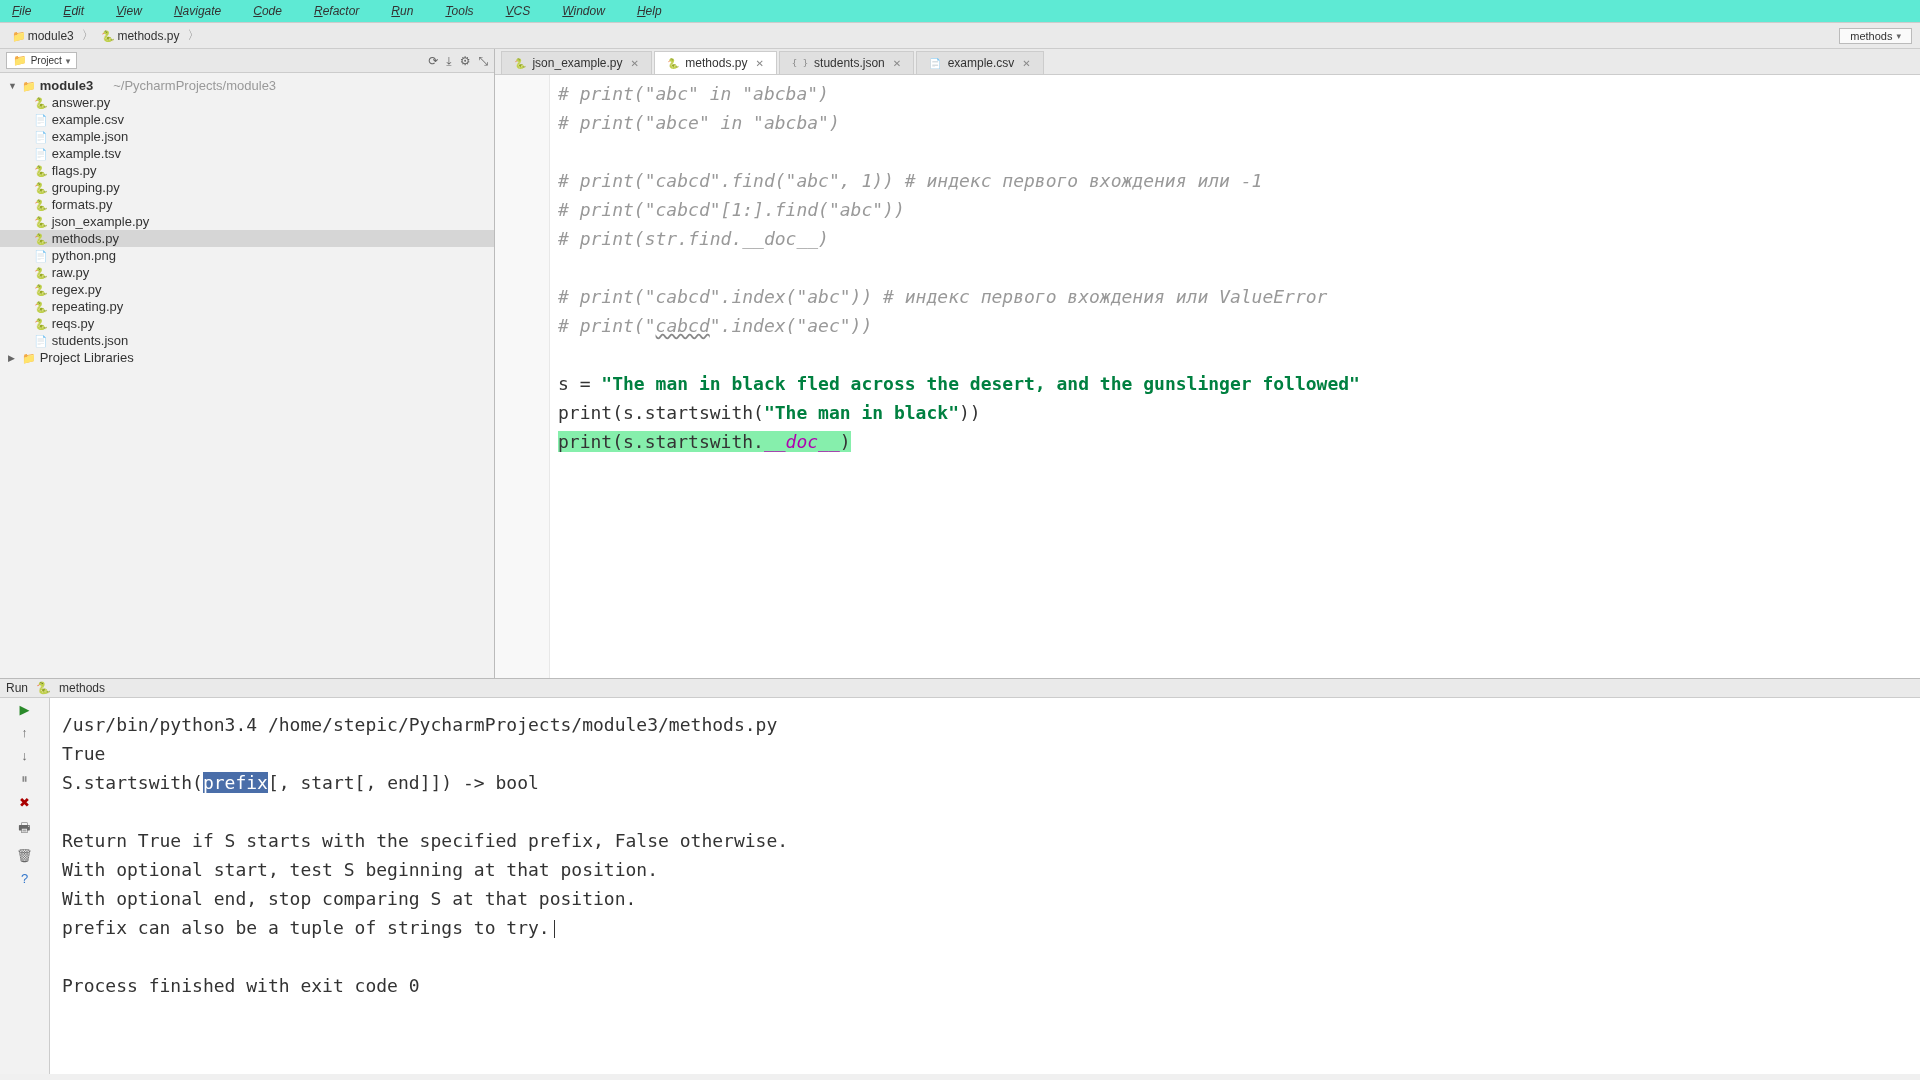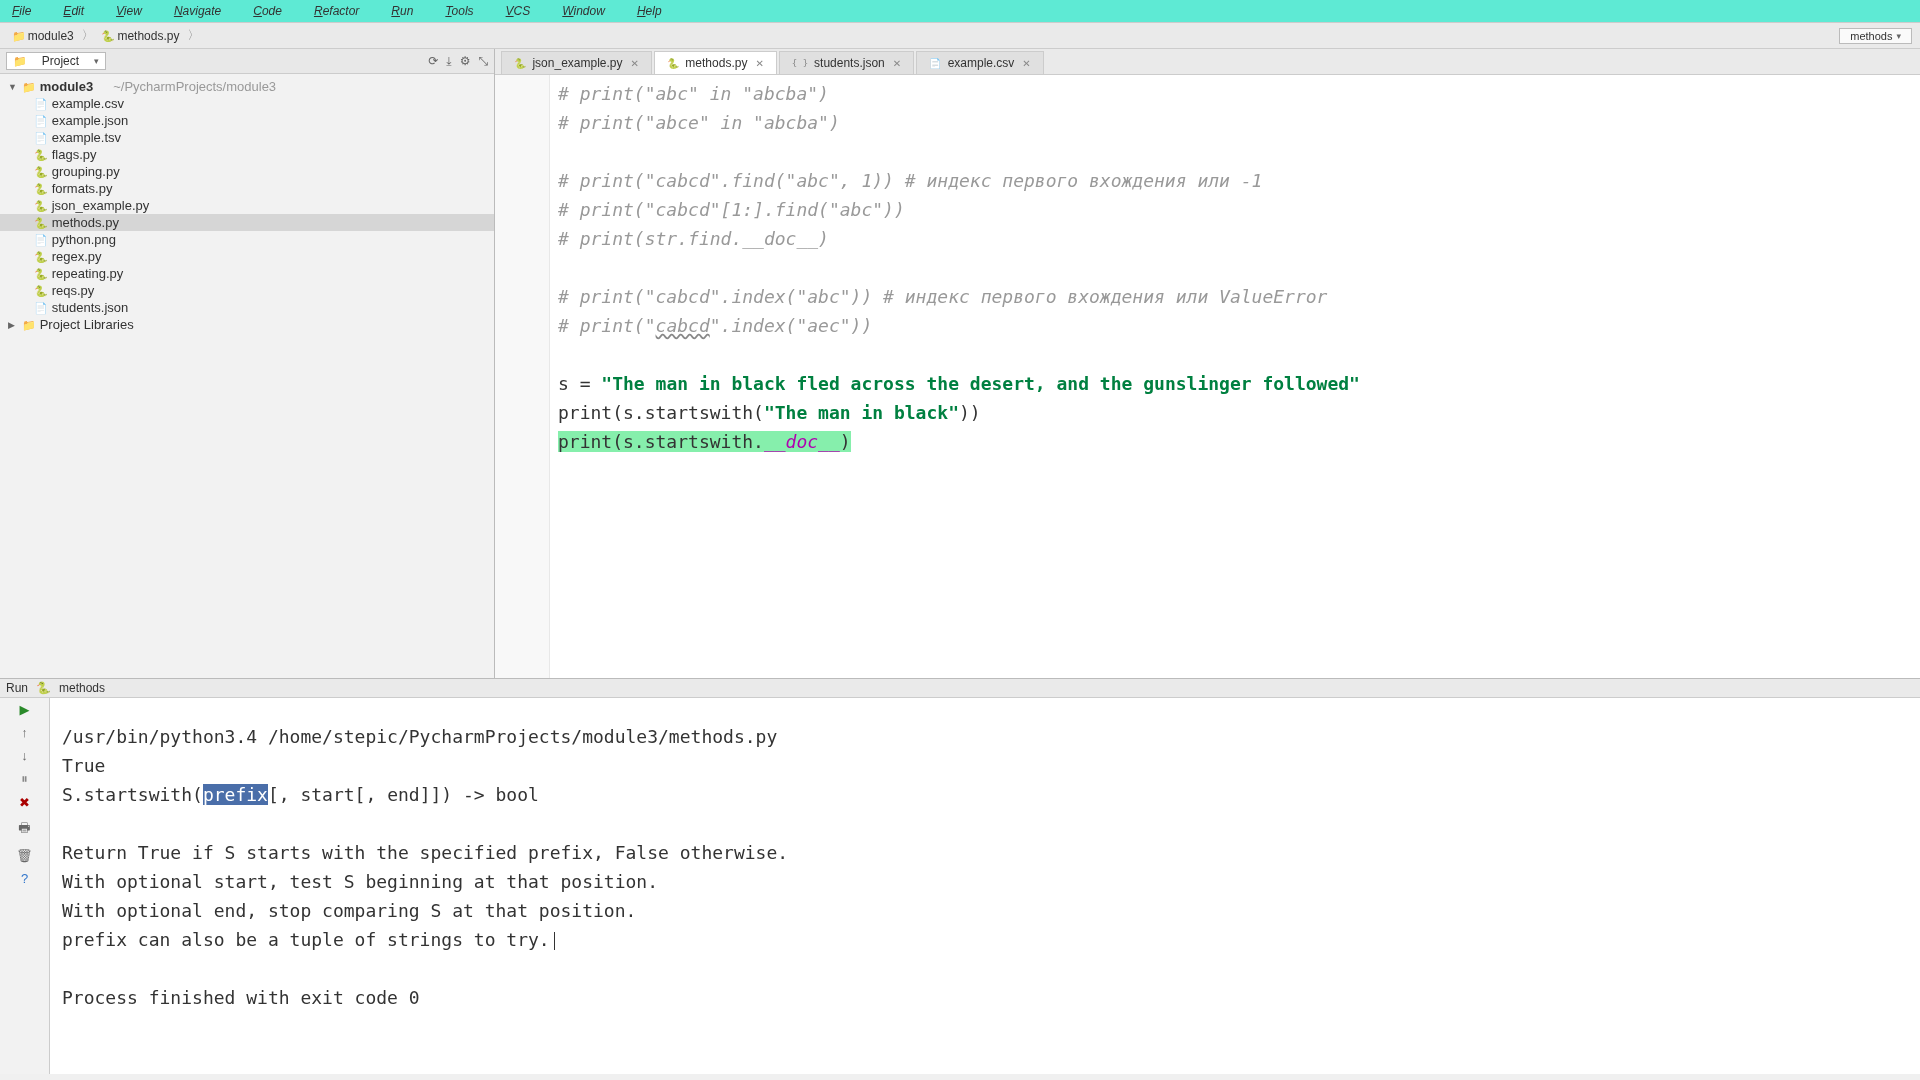--- a/index.html
+++ b/index.html
@@ -18,21 +18,21 @@
 .icon-file::before { content: "📄"; font-size:11px; }
 .bc-right { display:flex; align-items:center; gap:6px; }
 .methods-btn { background:#fafafa; border:1px solid #bbb; padding:1px 10px; font-size:11px; display:flex; align-items:center; gap:4px;}
 .methods-btn::after { content:"▾"; font-size:9px; color:#666;}
 
 .main-split { display: flex; height: 630px; border-bottom: 1px solid #bbb; }
 
 .sidebar { width: 495px; background: #f2f2f2; border-right: 1px solid #bbb; display: flex; flex-direction: column; }
 .sidebar-header { background: #e8e8e8; padding: 3px 6px; border-bottom: 1px solid #ccc; display:flex; justify-content:space-between; align-items:center; }
 .sidebar-header .left { display:flex; align-items:center; gap:4px;}
-.sidebar-header .dropdown { background:#fff; border:1px solid #bbb; padding:1px 6px; font-size:12px; display:flex; align-items:center; gap:15px;}
+.sidebar-header .dropdown { background:#fff; border:1px solid #bbb; padding:1px 6px; font-size:10px; display:flex; align-items:center; gap:4px;}
 .sidebar-header .dropdown::after { content:"▾"; font-size:9px; color:#666;}
 .toolbar-icons { display:flex; gap:8px; color:#666;}
 .toolbar-icons span { font-size:12px; cursor:pointer; }
 
 .tree { flex:1; overflow:auto; padding:4px 0; font-size:13px; }
 .tree-row { display:flex; align-items:center; gap:4px; padding:1px 4px 1px 8px; white-space:nowrap; }
 .tree-row.indent1 { padding-left:34px; }
 .tree-row.selected { background:#d6d6d6; }
 .tree-row .arrow { width:10px; display:inline-block; color:#666; font-size:9px;}
 .tree-path { color:#999; margin-left:16px; }
@@ -52,21 +52,21 @@
 .code .comment { color:#999; font-style:italic; }
 .code .str { color:#008040; font-weight:bold; }
 .code .dunder { color:#b000b0; font-style:italic; }
 .code .line-hl { background:#86efac; display:inline; }
 
 .run-panel { height: 395px; background:#fff; display:flex; flex-direction:column; }
 .run-header { background:#eaeaea; padding:2px 6px; border-bottom:1px solid #ccc; font-size:12px; display:flex; align-items:center; gap:8px;}
 .run-body { display:flex; flex:1; }
 .run-gutter { width:50px; background:#f2f2f2; border-right:1px solid #ccc; display:flex; flex-direction:column; align-items:center; padding-top:4px; gap:8px; }
 .run-gutter .rg-btn { font-size:13px; color:#666; cursor:pointer; }
-.run-out { flex:1; padding: 24px 12px; font-family:"Consolas","Menlo","DejaVu Sans Mono",monospace; font-size:18px; line-height:29px; white-space:pre; overflow:auto;}
+.run-out { flex:1; padding: 12px 12px; font-family:"Consolas","Menlo","DejaVu Sans Mono",monospace; font-size:18px; line-height:29px; white-space:pre; overflow:auto;}
 .run-out .sel { background:#4a6ea9; color:#fff; }
 .run-out .caret { display:inline-block; width:1px; height:18px; background:#333; vertical-align:text-bottom; margin-left:4px;}
 </style>
 </head>
 <body>
 
 <div class="menubar">
   <span>File</span>
   <span>Edit</span>
   <span>View</span>
@@ -119,20 +119,24 @@
     </div>
     <div class="tree">
       <div class="tree-row">
           <span class="arrow">▼</span>
           <span class="icon-folder"></span>
           <b>module3</b>
           <span class="tree-path">~/PycharmProjects/module3</span>
         </div>
       <div id="tree-files">
           <div class="tree-row indent1">
+            <span class="icon-py"></span>
+            <span>answer.py</span>
+          </div>
+          <div class="tree-row indent1">
             <span class="icon-file"></span>
             <span>example.csv</span>
           </div>
           <div class="tree-row indent1">
             <span class="icon-file"></span>
             <span>example.json</span>
           </div>
           <div class="tree-row indent1">
             <span class="icon-file"></span>
             <span>example.tsv</span>
@@ -153,20 +157,24 @@
             <span class="icon-py"></span>
             <span>json_example.py</span>
           </div>
           <div class="tree-row indent1 selected">
             <span class="icon-py"></span>
             <span>methods.py</span>
           </div>
           <div class="tree-row indent1">
             <span class="icon-file"></span>
             <span>python.png</span>
+          </div>
+          <div class="tree-row indent1">
+            <span class="icon-py"></span>
+            <span>raw.py</span>
           </div>
           <div class="tree-row indent1">
             <span class="icon-py"></span>
             <span>regex.py</span>
           </div>
           <div class="tree-row indent1">
             <span class="icon-py"></span>
             <span>repeating.py</span>
           </div>
           <div class="tree-row indent1">

